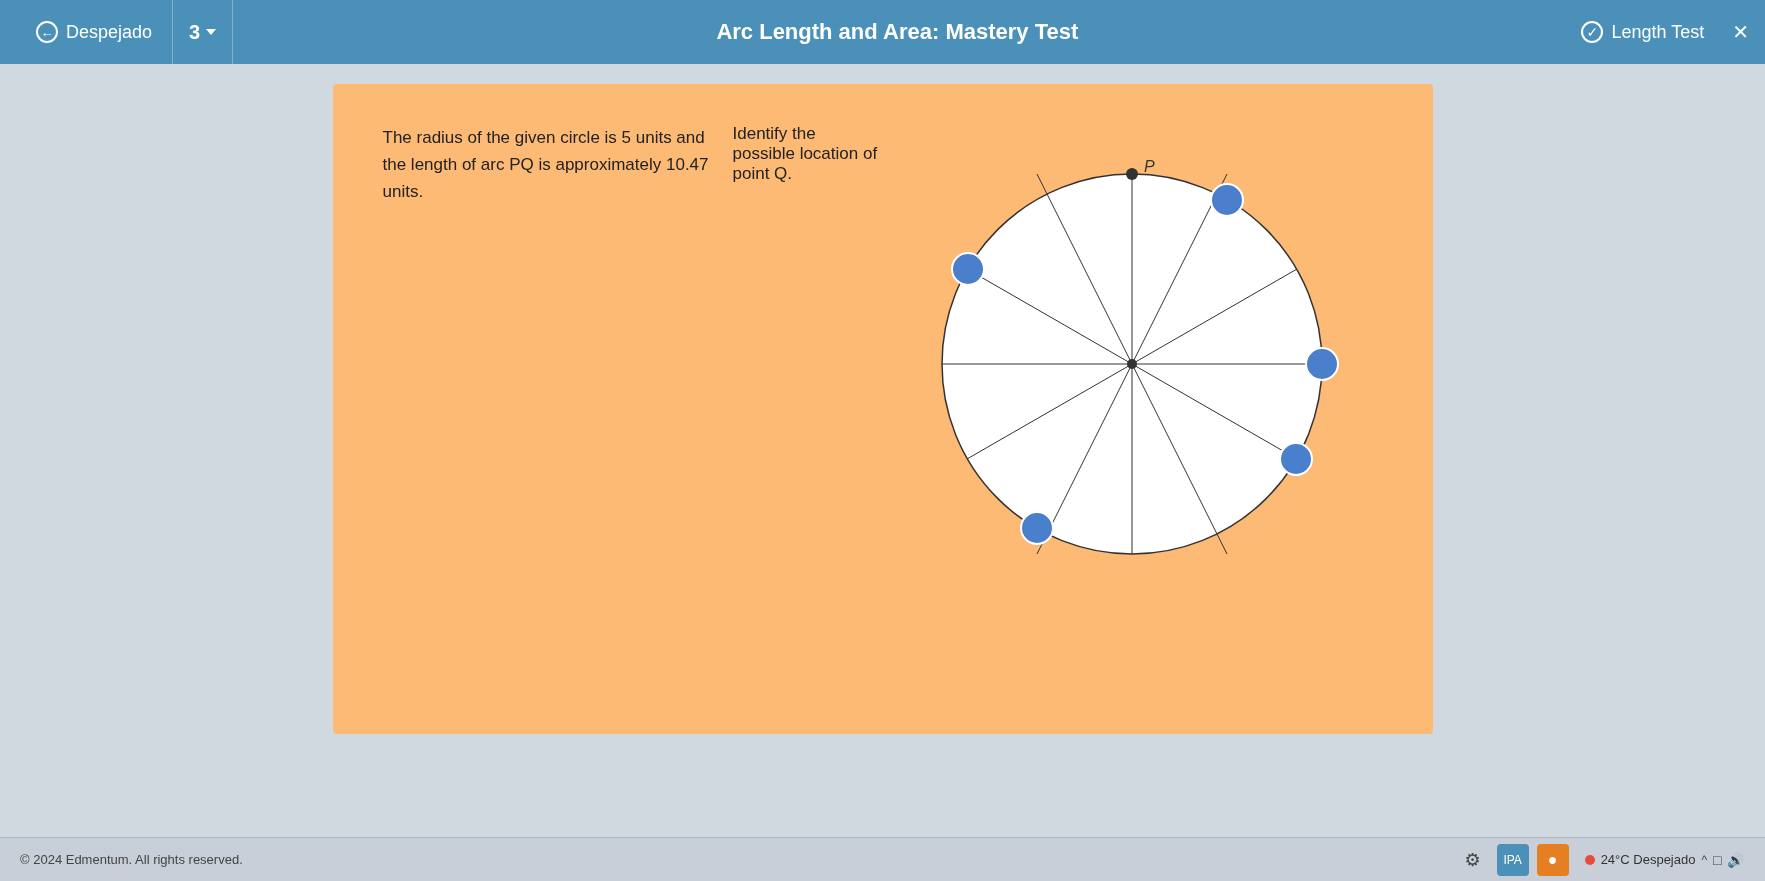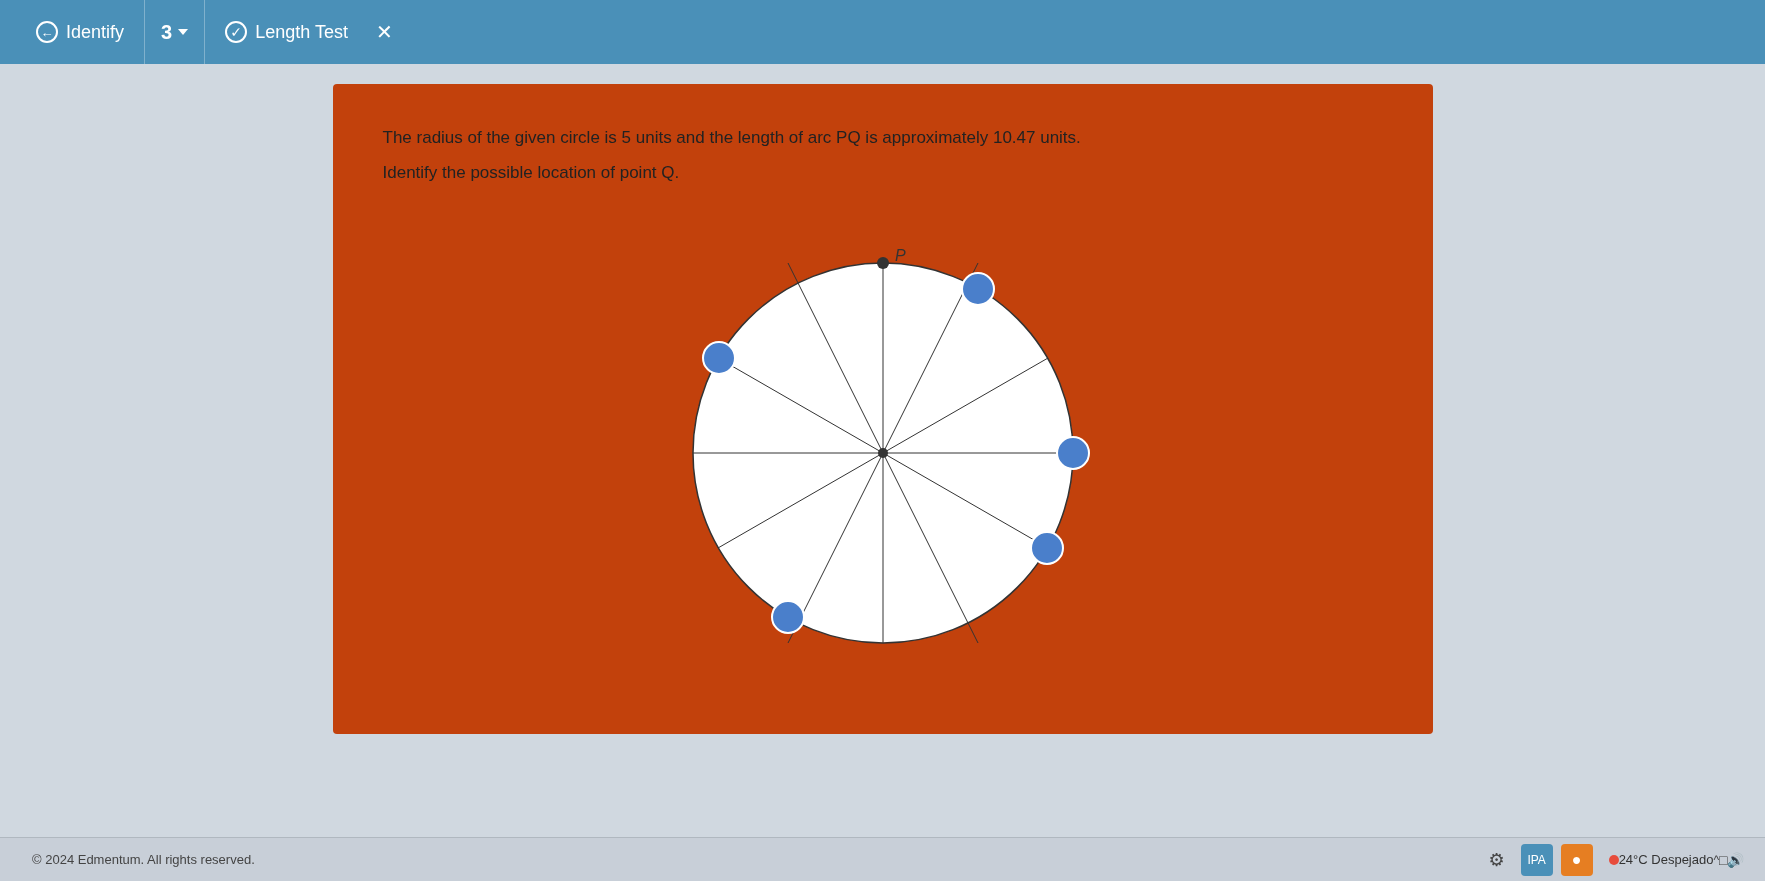--- a/index.html
+++ b/index.html
@@ -89,27 +89,27 @@
     .main-content {
       background: #d0d8e0;
       height: calc(881px - 64px - 44px);
       display: flex;
       justify-content: center;
       align-items: flex-start;
       padding: 20px 40px;
     }
 
     .content-card {
-      background: #c2410c;
+      background: #fdba74;
       border-radius: 4px;
       width: 1100px;
       min-height: 650px;
       padding: 40px 50px;
       display: flex;
-      flex-direction: column;
+      flex-direction: row;
       align-items: flex-start;
     }
 
     .question-text {
       font-size: 17px;
       color: #222;
       line-height: 1.6;
       margin-bottom: 12px;
     }
 
@@ -137,21 +137,20 @@
       justify-content: space-between;
       background: #c8cfd8;
       height: 44px;
       padding: 0 20px;
       border-top: 1px solid #b0b8c0;
     }
 
     .footer-left {
       font-size: 13px;
       color: #444;
-      margin-left: 12px;
     }
 
     .footer-right {
       display: flex;
       align-items: center;
       gap: 16px;
       font-size: 13px;
       color: #444;
     }
 
@@ -201,29 +200,32 @@
       color: white;
       font-size: 13px;
     }
   </style>
 </head>
 <body>
 
 <div class="top-bar">
   <button class="nav-btn">
     <span class="arrow-circle">←</span>
-    <span>Identify</span>
+    <span>Despejado</span>
   </button>
 
   <div class="question-num">
     <span>3</span>
     <span class="chevron-down"></span>
   </div>
 
 
+  <div class="title-area">
+    <span>Arc Length and Area: Mastery Test</span>
+  </div>
 
   <button class="submit-btn">
     <span class="circle-icon">✓</span>
     <span>Length Test</span>
   </button>
   <span style="color:white;font-size:20px;margin-left:8px;">✕</span>
 </div>
 
 <div class="main-content">
   <div class="content-card">
@@ -279,21 +281,21 @@
 </div>
 
 <div class="footer-bar">
   <span class="footer-left">© 2024 Edmentum. All rights reserved.</span>
   <div class="footer-right">
     <div class="taskbar-icons">
       <span class="taskbar-icon" style="font-size:18px;">⚙</span>
       <span class="taskbar-icon blue" style="font-size:12px;font-weight:normal;">IPA</span>
       <span class="taskbar-icon" style="background:#e67e22;color:white;">●</span>
     </div>
-    <div style="display:flex;align-items:center;">
+    <div style="display:flex;align-items:center;gap:6px;">
       <span class="notification-dot"></span>
       <span style="font-size:13px;color:#333;">24°C Despejado</span>
       <span style="font-size:12px;">^</span>
       <span style="font-size:14px;">□</span>
       <span style="font-size:14px;">🔊</span>
     </div>
   </div>
 </div>
 
 </body></html>

